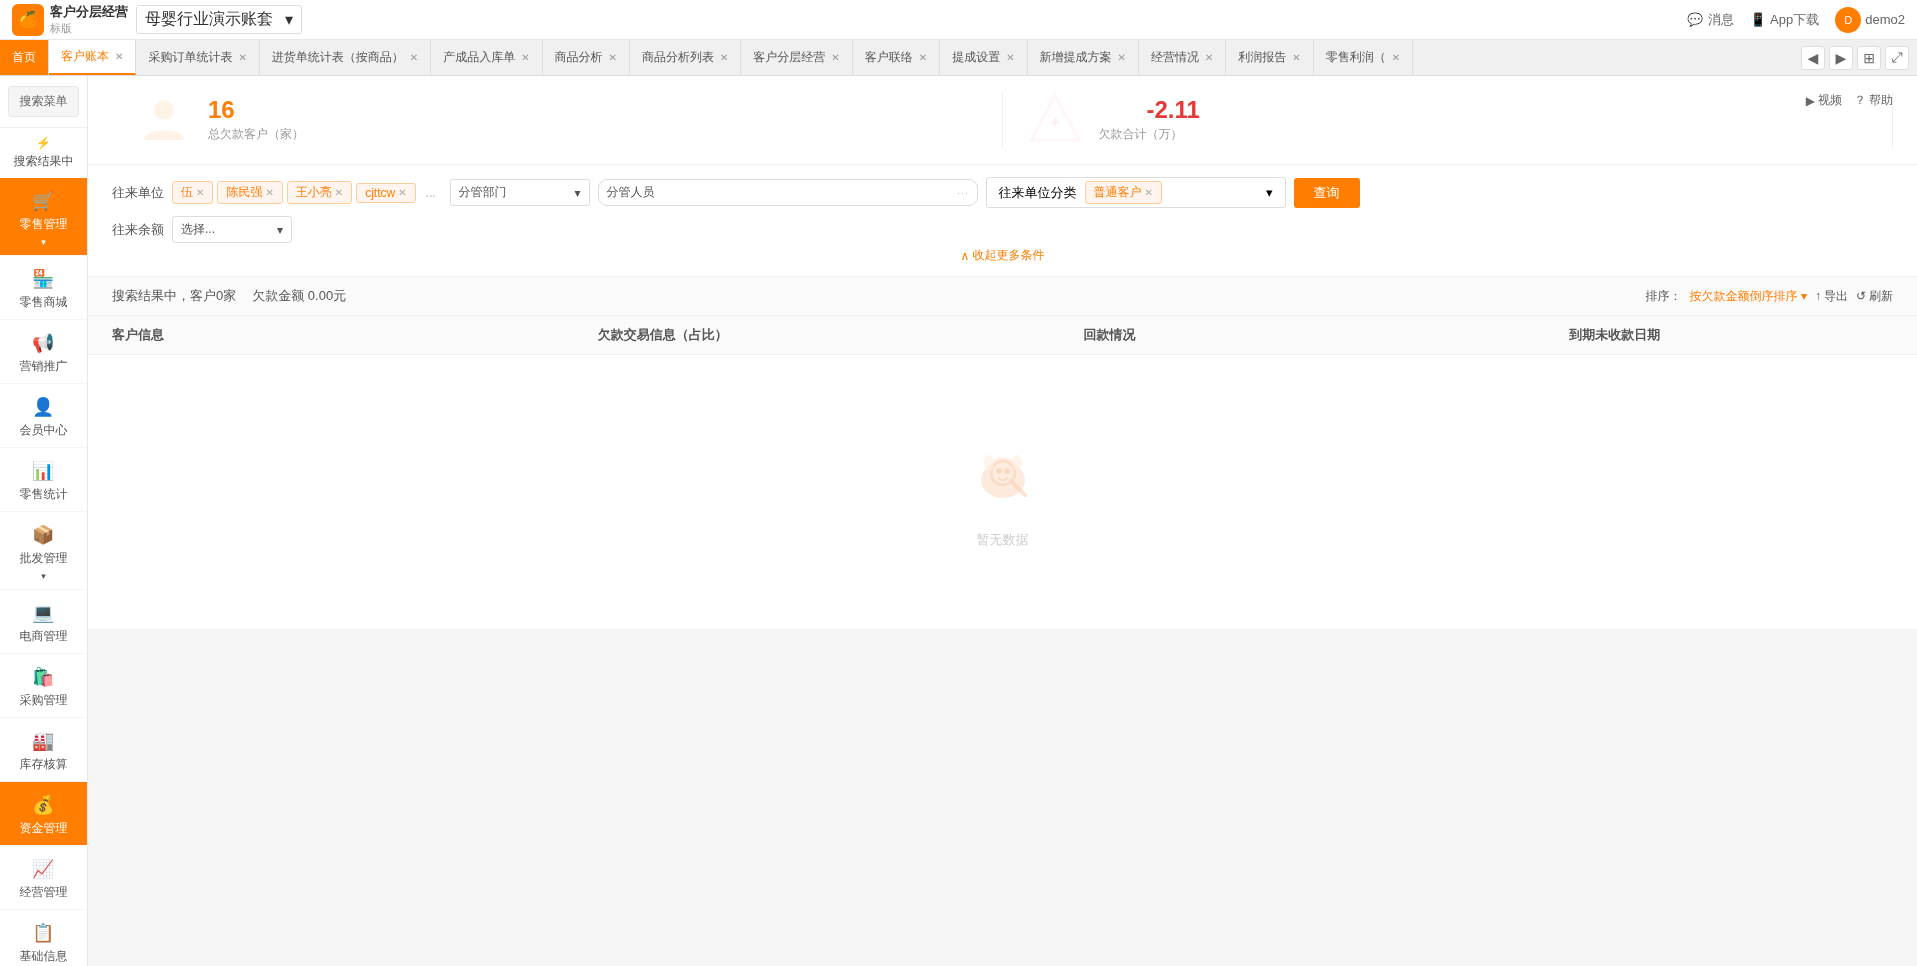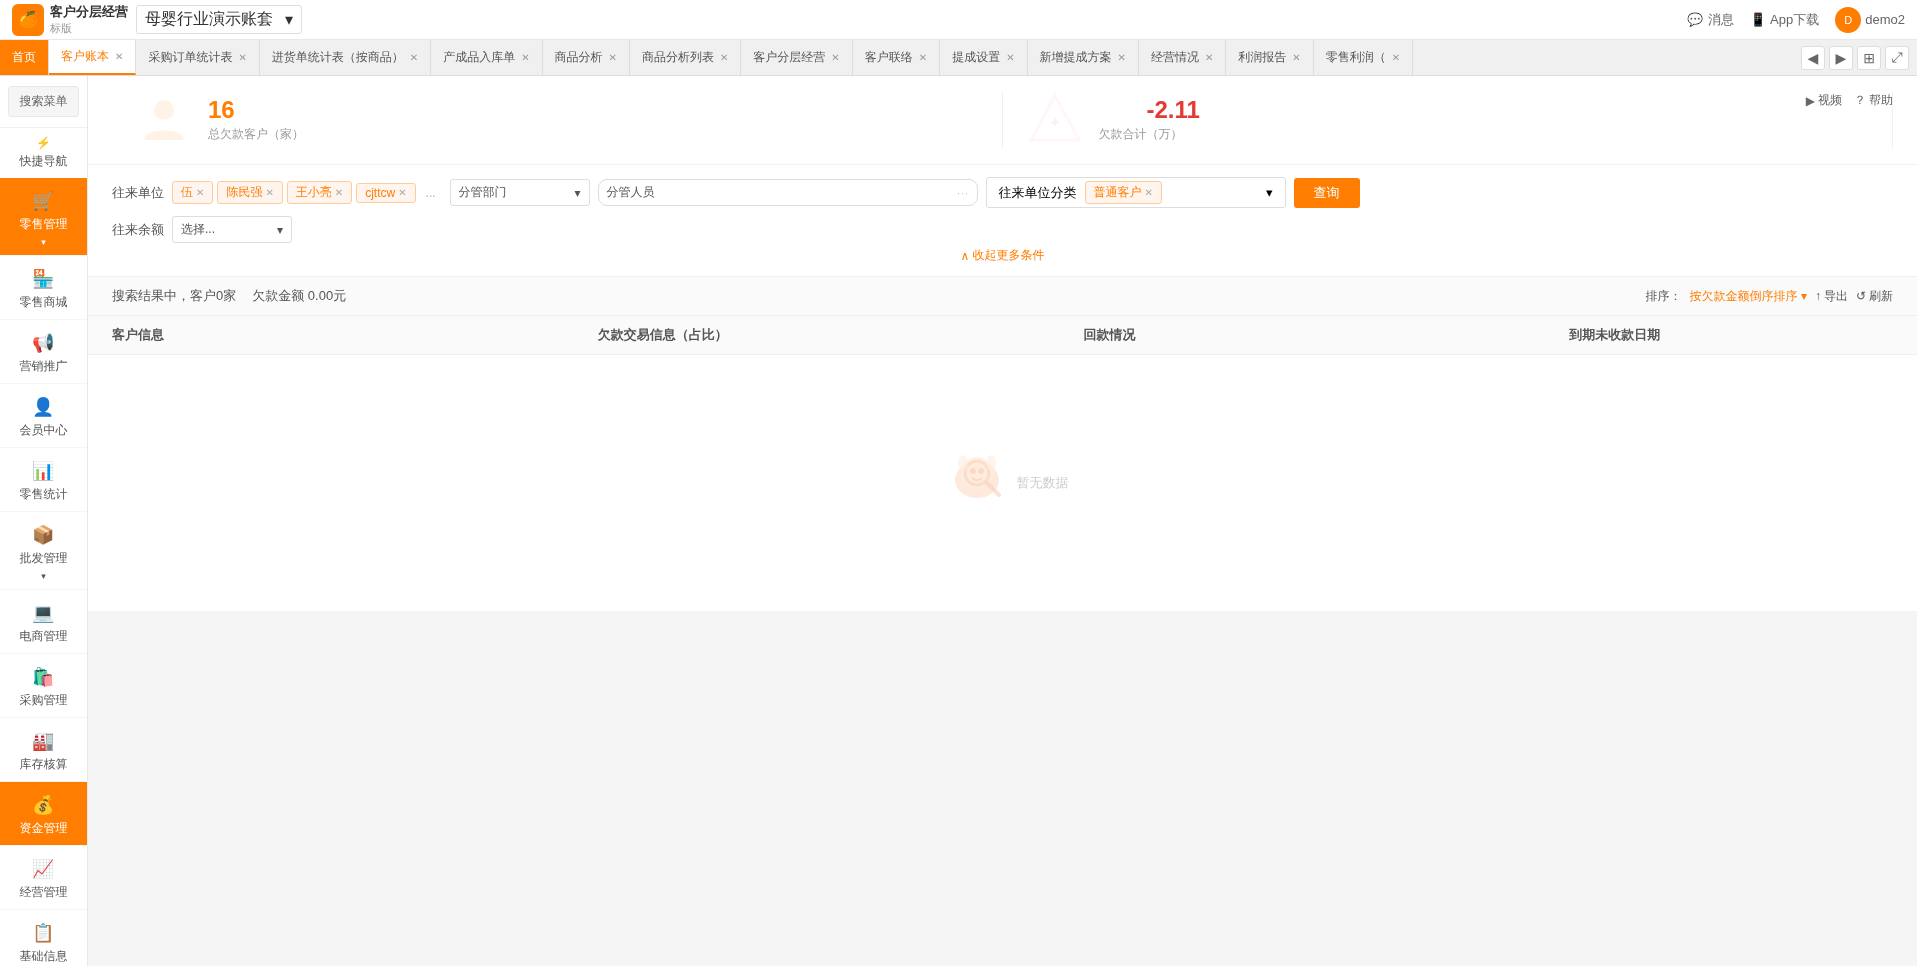--- a/index.html
+++ b/index.html
@@ -184,21 +184,21 @@
       background: #fafafa;
     }
     .col-customer { flex: 3; }
     .col-debt { flex: 3; }
     .col-repayment { flex: 3; }
     .col-date { flex: 2; }
 
     
     .empty-state {
       display: flex;
-      flex-direction: row;
+      flex-direction: column;
       align-items: center;
       justify-content: center;
       padding: 80px 0;
       color: #ccc;
       font-size: 13px;
     }
     .empty-icon {
       width: 80px;
       height: 80px;
       margin-bottom: 16px;
@@ -303,21 +303,21 @@
 </div>
 
 <div class="main-layout">
 
   <div class="sidebar">
     <div class="sidebar-search">
       <button class="sidebar-search-btn">搜索菜单</button>
     </div>
     <div class="sidebar-nav-btn">
       <span>⚡</span>
-      <span>快捷导航</span>
+      <span>搜索结果中</span>
     </div>
 
     <div class="sidebar-item active">
       <span class="sidebar-icon">🛒</span>
       <span>零售管理</span>
       <span style="font-size:9px;">▾</span>
     </div>
     <div class="sidebar-item">
       <span class="sidebar-icon">🏪</span>
       <span>零售商城</span>

